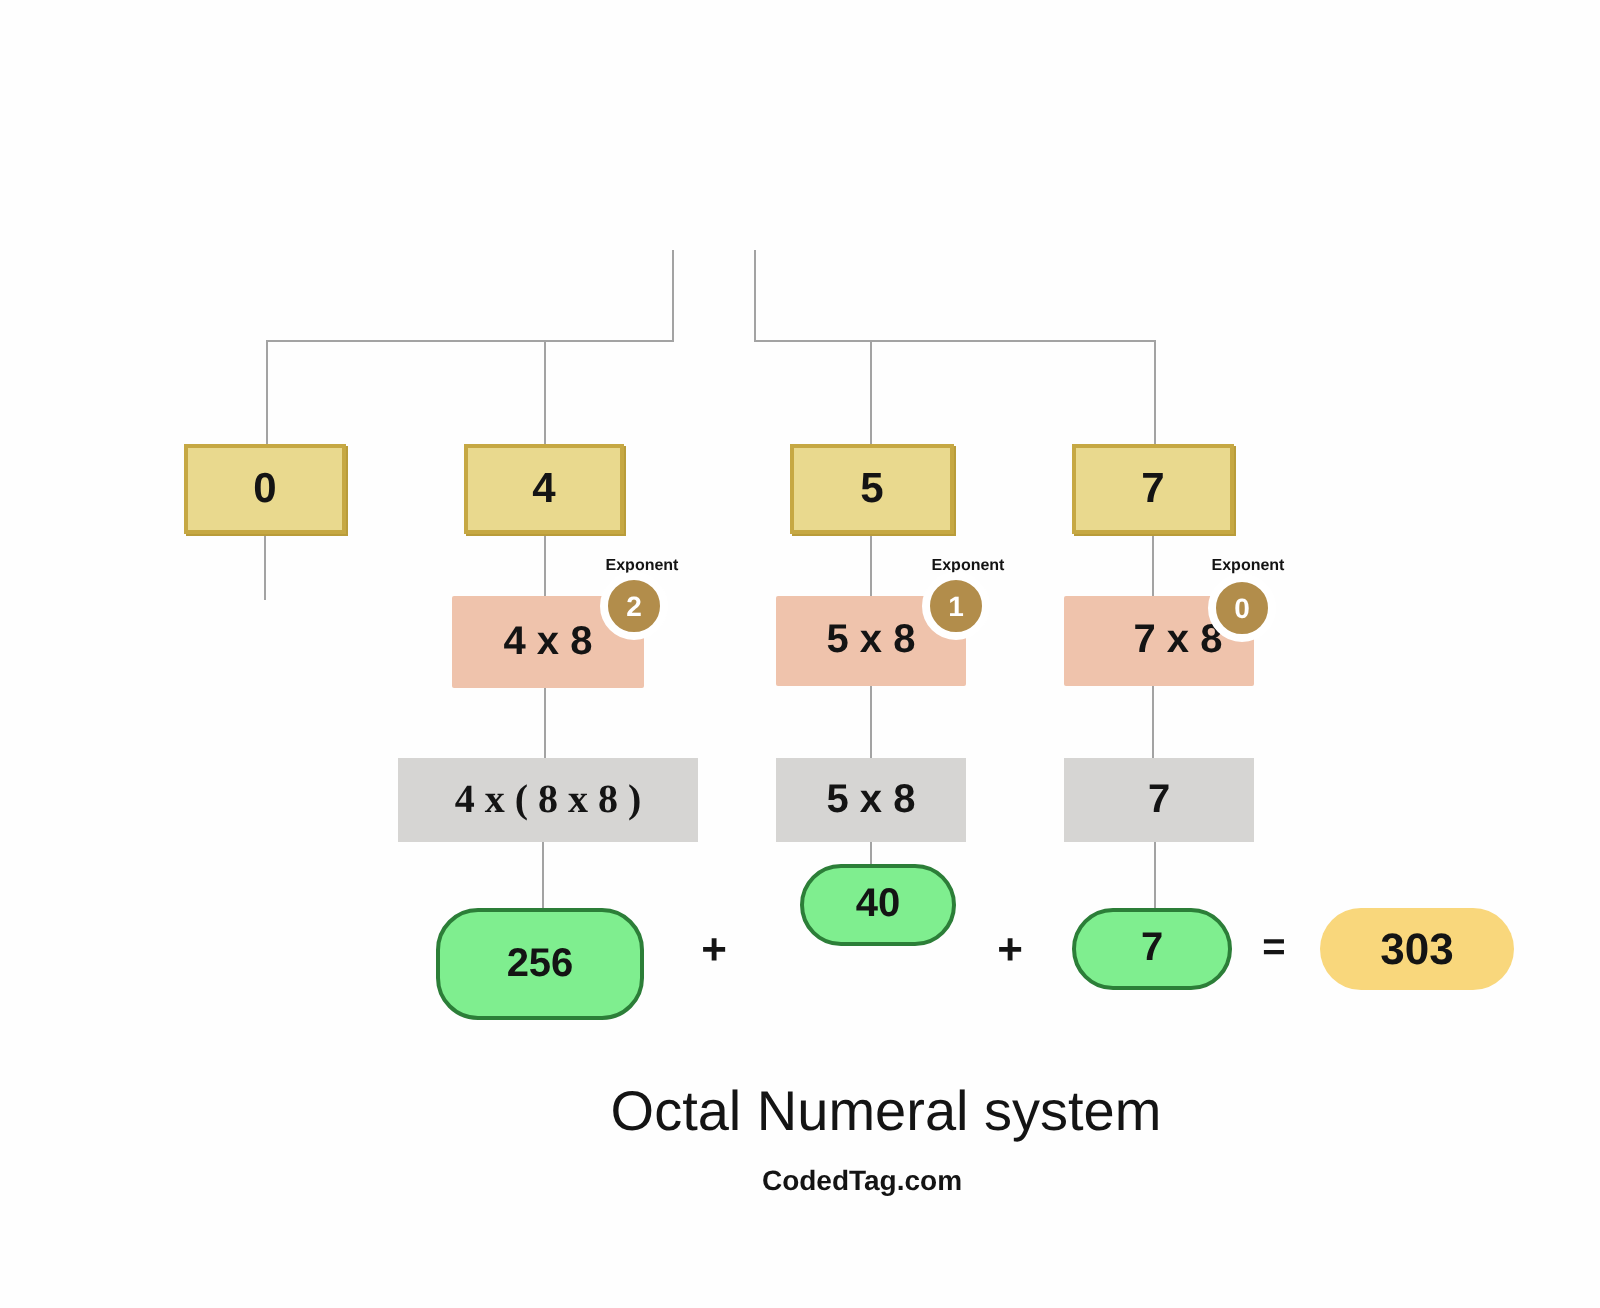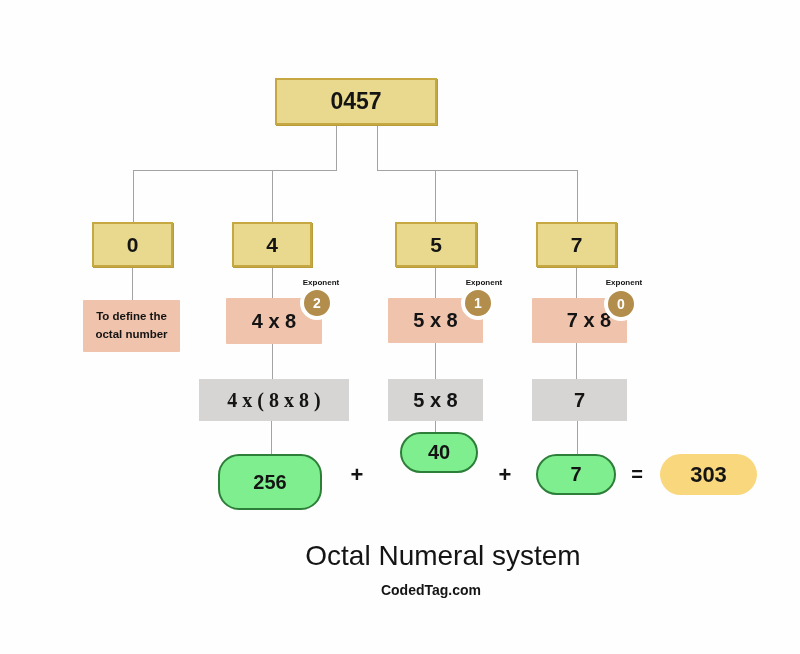--- a/index.html
+++ b/index.html
@@ -82,33 +82,26 @@
   <div class="line vline" style="left:576px;top:267px;height:31px;"></div>
 
   <div class="line vline" style="left:272px;top:344px;height:35px;"></div>
   <div class="line vline" style="left:435px;top:343px;height:36px;"></div>
   <div class="line vline" style="left:576px;top:343px;height:36px;"></div>
 
   <div class="line vline" style="left:271px;top:421px;height:34px;"></div>
   <div class="line vline" style="left:435px;top:421px;height:34px;"></div>
   <div class="line vline" style="left:577px;top:421px;height:34px;"></div>
 
-  <div class="kbox" style="left:275px;top:78px;width:162px;height:47px;font-size:23px;">0457</div>
 
   <div class="kbox digit" style="left:92px;top:222px;width:81px;height:45px;">0</div>
   <div class="kbox digit" style="left:232px;top:222px;width:80px;height:45px;">4</div>
   <div class="kbox digit" style="left:395px;top:222px;width:82px;height:45px;">5</div>
   <div class="kbox digit" style="left:536px;top:222px;width:81px;height:45px;">7</div>
 
-  <div class="pbox" style="left:83px;top:300px;width:97px;height:52px;">
-    <div class="note-lines">
-      <div>To define the</div>
-      <div>octal number</div>
-    </div>
-  </div>
 
   <div class="pbox expr" style="left:226px;top:298px;width:96px;height:46px;">4 x 8</div>
   <div class="pbox expr" style="left:388px;top:298px;width:95px;height:45px;">5 x 8</div>
   <div class="pbox expr" style="left:532px;top:298px;width:95px;height:45px;padding-left:19px;">7 x 8</div>
 
   <div class="explabel" style="left:321px;top:278px;">Exponent</div>
   <div class="explabel" style="left:484px;top:278px;">Exponent</div>
   <div class="explabel" style="left:624px;top:278px;">Exponent</div>
 
   <div class="badge" style="left:300px;top:286px;">2</div>

